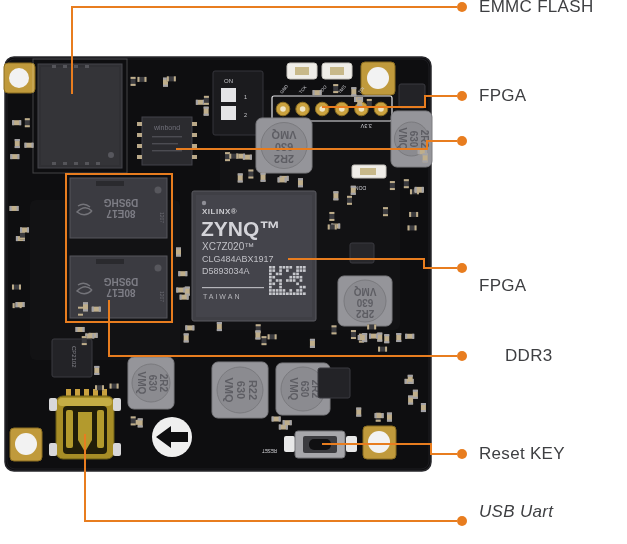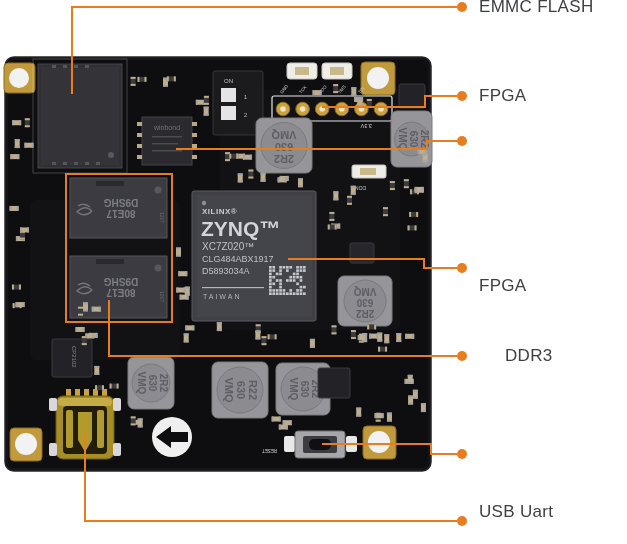--- a/index.html
+++ b/index.html
@@ -1,21 +1,21 @@
 <!DOCTYPE html>
 <html><head>
 <meta charset="utf-8">
 <style>
   html,body{margin:0;padding:0;background:#ffffff;}
   .stage{position:relative;width:627px;height:544px;background:#ffffff;overflow:hidden;
          font-family:"Liberation Sans",sans-serif;}
   .stage svg{position:absolute;left:0;top:0;}
   .callout-label{position:absolute;font-size:17px;line-height:20px;color:#3e3f42;
                  letter-spacing:.3px;white-space:nowrap;}
-  .callout-label.two-line{line-height:18px;}
+  .callout-label.two-line{line-height:18px;font-style:italic;}
   svg text{font-family:"Liberation Sans",sans-serif;}
 </style>
 </head>
 <body>
 
 <div class="stage">
 
 <svg width="627" height="544" viewBox="0 0 627 544">
 
   <g>
@@ -871,17 +871,18 @@
     <circle cx="462" cy="356" r="5"></circle>
     <circle cx="462" cy="454" r="5"></circle>
     <circle cx="462" cy="521" r="5"></circle>
   </g>
 </svg>
 
 <div class="callout-label" style="left:479px;top:-3px">EMMC FLASH</div>
 <div class="callout-label" style="left:479px;top:86px">FPGA</div>
 <div class="callout-label" style="left:479px;top:276px">FPGA</div>
 <div class="callout-label" style="left:505px;top:346px">DDR3</div>
+<div class="callout-label" style="left:479px;top:444px">Reset KEY</div>
 <div class="callout-label two-line" style="left:479px;top:503px">
   <div>USB Uart</div>
 </div>
 
 </div>
 
 </body></html>

